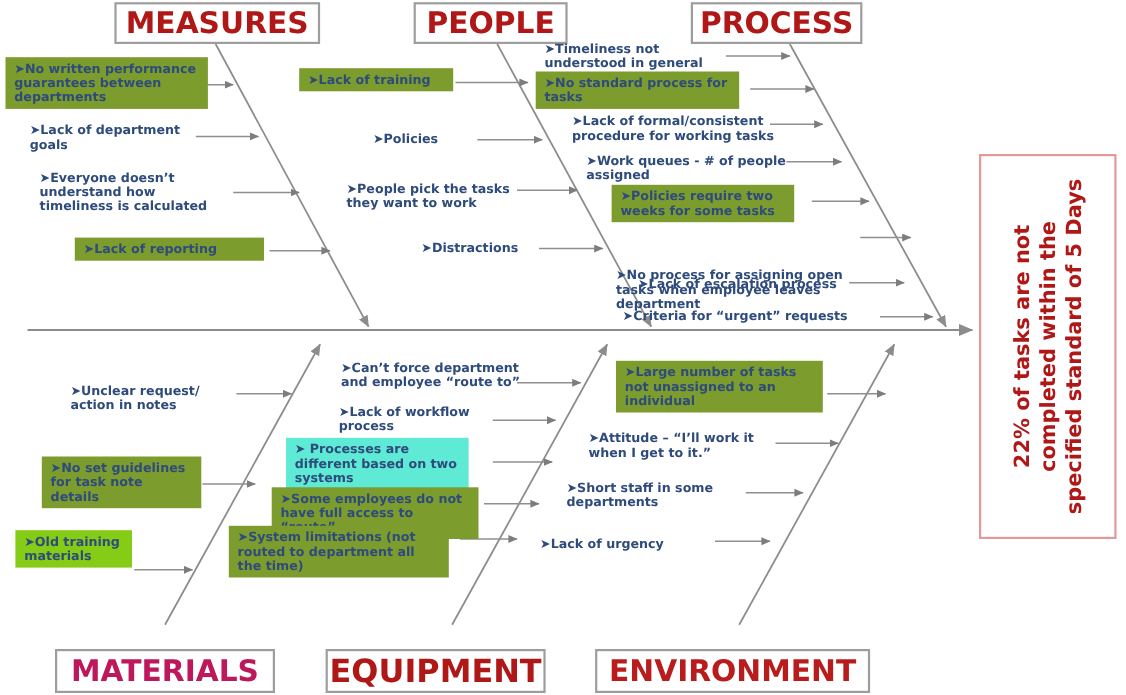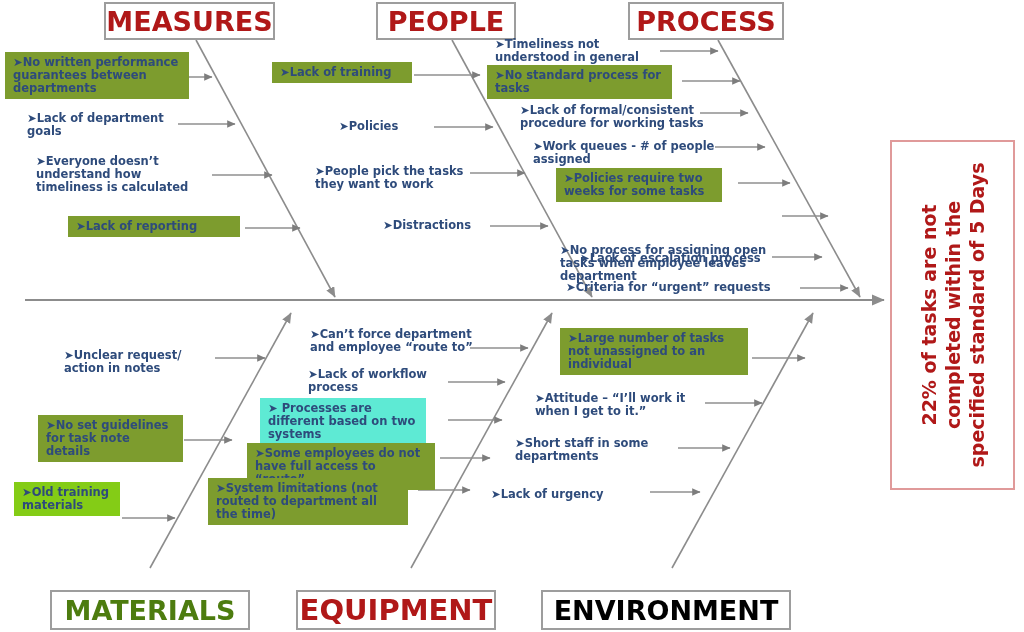--- a/index.html
+++ b/index.html
@@ -120,36 +120,36 @@
         <line x1="440" y1="458" x2="490" y2="458" stroke="#8f8f8f" stroke-width="1.4" marker-end="url(#ah)"></line>
         <line x1="418" y1="490" x2="470" y2="490" stroke="#8f8f8f" stroke-width="1.4" marker-end="url(#ah)"></line>
         <line x1="752" y1="358" x2="805" y2="358" stroke="#8f8f8f" stroke-width="1.4" marker-end="url(#ah)"></line>
         <line x1="705" y1="403" x2="762" y2="403" stroke="#8f8f8f" stroke-width="1.4" marker-end="url(#ah)"></line>
         <line x1="678" y1="448" x2="730" y2="448" stroke="#8f8f8f" stroke-width="1.4" marker-end="url(#ah)"></line>
         <line x1="650" y1="492" x2="700" y2="492" stroke="#8f8f8f" stroke-width="1.4" marker-end="url(#ah)"></line>
       </g>
   </svg>
 
   <div id="headers-layer">
-      <div class="cat-box" style="left: 104px; top: 2px; width: 171px; height: 38px; font-size: 27px; color: rgb(176, 24, 24); border-color: rgb(157, 157, 157);">
+      <div class="cat-box" style="left: 104px; top: 2px; width: 187px; height: 38px; font-size: 27px; color: rgb(176, 24, 24); border-color: rgb(157, 157, 157);">
         <span>MEASURES</span>
       </div>
       <div class="cat-box" style="left: 376px; top: 2px; width: 140px; height: 38px; font-size: 27px; color: rgb(176, 24, 24); border-color: rgb(157, 157, 157);">
         <span>PEOPLE</span>
       </div>
       <div class="cat-box" style="left: 628px; top: 2px; width: 156px; height: 38px; font-size: 27px; color: rgb(176, 24, 24); border-color: rgb(157, 157, 157);">
         <span>PROCESS</span>
       </div>
-      <div class="cat-box" style="left: 50px; top: 590px; width: 200px; height: 40px; font-size: 27px; color: #4d7c0f; border-color: rgb(157, 157, 157);">
+      <div class="cat-box" style="left: 50px; top: 590px; width: 200px; height: 40px; font-size: 27px; color: #be185d; border-color: rgb(157, 157, 157);">
         <span>MATERIALS</span>
       </div>
       <div class="cat-box" style="left: 296px; top: 590px; width: 200px; height: 40px; font-size: 29px; color: rgb(176, 24, 24); border-color: rgb(157, 157, 157);">
         <span>EQUIPMENT</span>
       </div>
-      <div class="cat-box" style="left: 541px; top: 590px; width: 250px; height: 40px; font-size: 27px; color: #000000; border-color: rgb(157, 157, 157); text-align: right;">
+      <div class="cat-box" style="left: 541px; top: 590px; width: 250px; height: 40px; font-size: 27px; color: #b91c1c; border-color: rgb(157, 157, 157); text-align: right;">
         <span>ENVIRONMENT</span>
       </div>
     </div>
   <div id="causes-layer">
       <div class="cause green" style="left: 5px; top: 52px; width: 184px; background: rgb(125, 156, 46); color: rgb(46, 75, 123);"><span>➤No written performance guarantees between departments</span></div>
       <div class="cause plain" style="left: 27px; top: 112px; width: 160px; color: rgb(46, 75, 123);"><span>➤Lack of department goals</span></div>
       <div class="cause plain" style="left: 36px; top: 155px; width: 170px; color: rgb(46, 75, 123);"><span>➤Everyone doesn’t understand how timeliness is calculated</span></div>
       <div class="cause green" style="left: 68px; top: 216px; width: 172px; background: rgb(125, 156, 46); color: rgb(46, 75, 123);"><span>➤Lack of reporting</span></div>
       <div class="cause green" style="left: 272px; top: 62px; width: 140px; background: rgb(125, 156, 46); color: rgb(46, 75, 123);"><span>➤Lack of training</span></div>
       <div class="cause plain" style="left: 339px; top: 120px; width: 120px; color: rgb(46, 75, 123);"><span>➤Policies</span></div>

